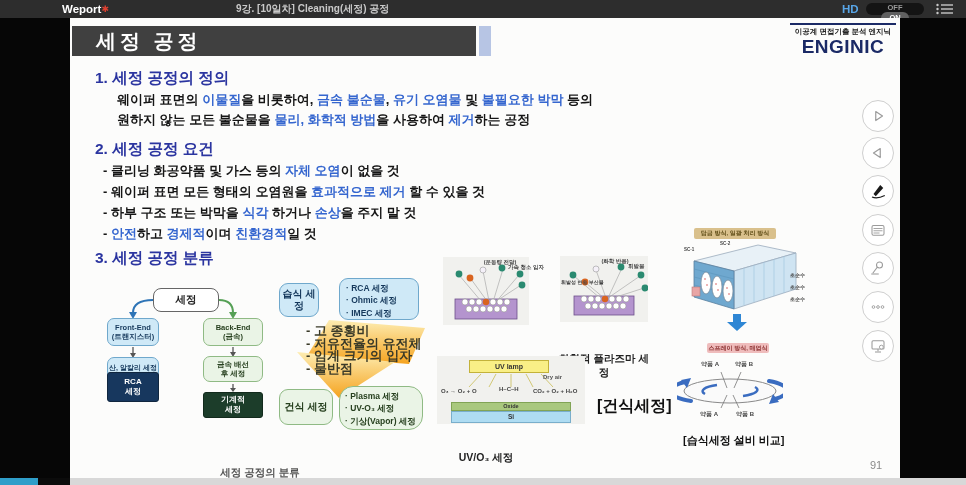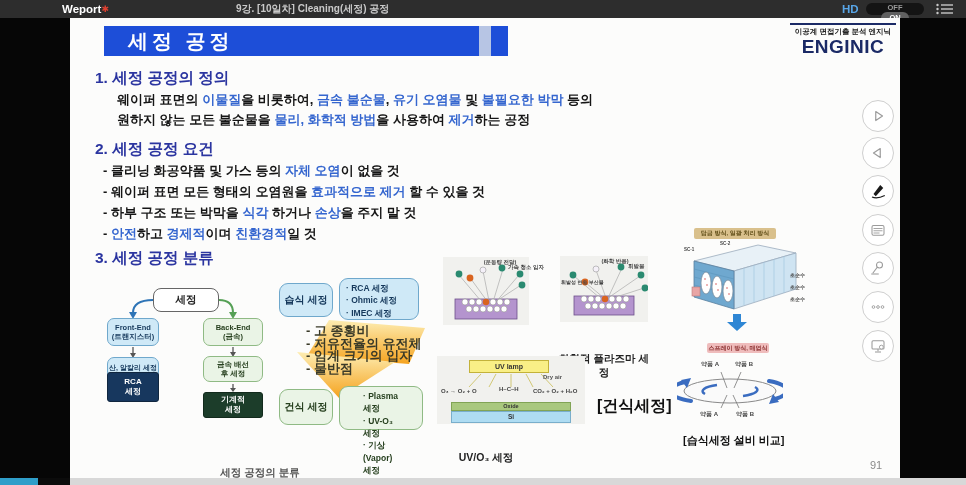--- a/index.html
+++ b/index.html
@@ -16,22 +16,22 @@
   .hd{left:842px;top:0;height:18px;line-height:18px;color:#58a6e8;font-weight:800;font-size:11.5px;}
   .toggle{left:866px;top:3px;width:58px;height:12px;background:#141414;border-radius:7px;display:flex;align-items:center;flex-direction:column;}
   .tg-off{flex:1;text-align:center;color:#9a9a9a;font-size:7.5px;font-weight:700;}
   .tg-on{width:28px;height:12px;line-height:12px;background:#606060;border-radius:7px;text-align:center;color:#fff;font-size:7.5px;font-weight:700;}
 
   
   .pillar-l{left:0;top:18px;width:70px;height:460px;background:#060606;}
   .pillar-r{left:900px;top:18px;width:66px;height:460px;background:#060606;}
   .slide{left:70px;top:18px;width:830px;height:460px;background:#fcfcfb;}
 
-  .titlebar{left:72px;top:26px;width:404px;height:30px;background:#1d4ed8;color:#fff;
-            font-size:20px;font-weight:800;letter-spacing:4px;line-height:30px;padding-left:24px;margin-left:32px;}
+  .titlebar{left:72px;top:26px;width:404px;height:30px;background:#404040;color:#fff;
+            font-size:20px;font-weight:800;letter-spacing:4px;line-height:30px;padding-left:24px;}
   .titlechip{left:479px;top:26px;width:12px;height:30px;background:#b7c5e4;}
   .brand{left:790px;top:23px;width:106px;text-align:center;}
   .brand .tag{border-top:2px solid #1b2a66;padding-top:2px;font-size:7.5px;font-weight:700;color:#222;letter-spacing:0;}
   .brand .nm{font-size:19px;font-weight:800;color:#1b2a66;line-height:1.1;letter-spacing:0.5px;}
 
   .h1{font-size:15.5px;font-weight:800;color:#2b35a0;}
   .body-line{font-size:13px;font-weight:700;color:#151515;white-space:nowrap;}
   .kw{color:#3566cf;}
 
   .flowbox{display:flex;align-items:center;justify-content:center;text-align:center;
@@ -134,40 +134,40 @@
   <div class="abs flowbox bx-navy" style="left:107px;top:372px;width:52px;height:30px;font-size:8px">RCA
 세정</div>
   <div class="abs flowbox bx-green" style="left:203px;top:318px;width:60px;height:28px;font-size:7.5px">Back-End
 (금속)</div>
   <div class="abs flowbox bx-green" style="left:203px;top:356px;width:60px;height:26px;font-size:7.5px">금속 배선
 후 세정</div>
   <div class="abs flowbox bx-dgreen" style="left:203px;top:392px;width:60px;height:26px;font-size:8px">기계적
 세정</div>
   <div class="abs cap" style="left:190px;top:445px;width:140px;font-size:10.5px;color:#555">세정 공정의 분류</div>
 
-  <div class="abs flowbox bx-blue" style="left:279px;top:283px;width:54px;height:34px;font-size:10px;border-radius:9px;border-width:1.4px">습식 세정</div>
+  <div class="abs flowbox bx-blue" style="left:279px;top:283px;width:40px;height:34px;font-size:10px;border-radius:9px;border-width:1.4px">습식 세정</div>
   <div class="abs pre bx-blue" style="left:339px;top:278px;width:80px;height:42px;font-size:8.5px;font-weight:700;padding:3px 6px;line-height:1.45;border-radius:9px;border-width:1.4px">· RCA 세정
 · Ohmic 세정
 · IMEC 세정</div>
   <svg class="abs" style="left:295px;top:318px" width="130" height="82" viewBox="0 0 130 82">
     <defs>
         <linearGradient id="og" x1="0" y1="0" x2="0" y2="1">
       <stop offset="0" stop-color="#fdedb2"></stop>
           <stop offset="1" stop-color="#f5a31f"></stop>
     </linearGradient>
       </defs>
     <polygon points="34,2 130,10 114,46 12,38" fill="url(#og)"></polygon>
     <polygon points="2,34 100,44 44,80" fill="url(#og)"></polygon>
   </svg>
   <div class="abs pre" style="left:306px;top:325px;font-size:13px;font-weight:700;color:#3a3a28;line-height:12.5px">- 고 종횡비
 - 저유전율의 유전체
 - 임계 크기의 입자
 - 물반점</div>
   <div class="abs flowbox bx-green" style="left:279px;top:389px;width:54px;height:36px;font-size:10px;border-radius:9px;border-width:1.4px">건식 세정</div>
-  <div class="abs pre bx-green" style="left:339px;top:386px;width:84px;height:44px;font-size:8.5px;font-weight:700;padding:3px 23px;line-height:1.45;border-radius:9px;border-width:1.4px">· Plasma 세정
+  <div class="abs pre bx-green" style="left:339px;top:386px;width:84px;height:44px;font-size:8.5px;font-weight:700;padding:3px 5px;line-height:1.45;border-radius:14px;border-width:1.4px">· Plasma 세정
 · UV-O₃ 세정
 · 기상(Vapor) 세정</div>
 
   <div class="abs panel" style="left:443px;top:257px;width:86px;height:68px">
     <svg width="86" height="68" viewBox="0 0 86 68">
       <rect x="12" y="42" width="62" height="20" fill="#b494ce" stroke="#6d4f8a" stroke-width="0.8"></rect>
       <g stroke="#aaa" stroke-width="0.7">
         <line x1="16" y1="18" x2="38" y2="44"></line>
           <line x1="28" y1="22" x2="44" y2="44"></line>
         <line x1="40" y1="14" x2="46" y2="44"></line>

